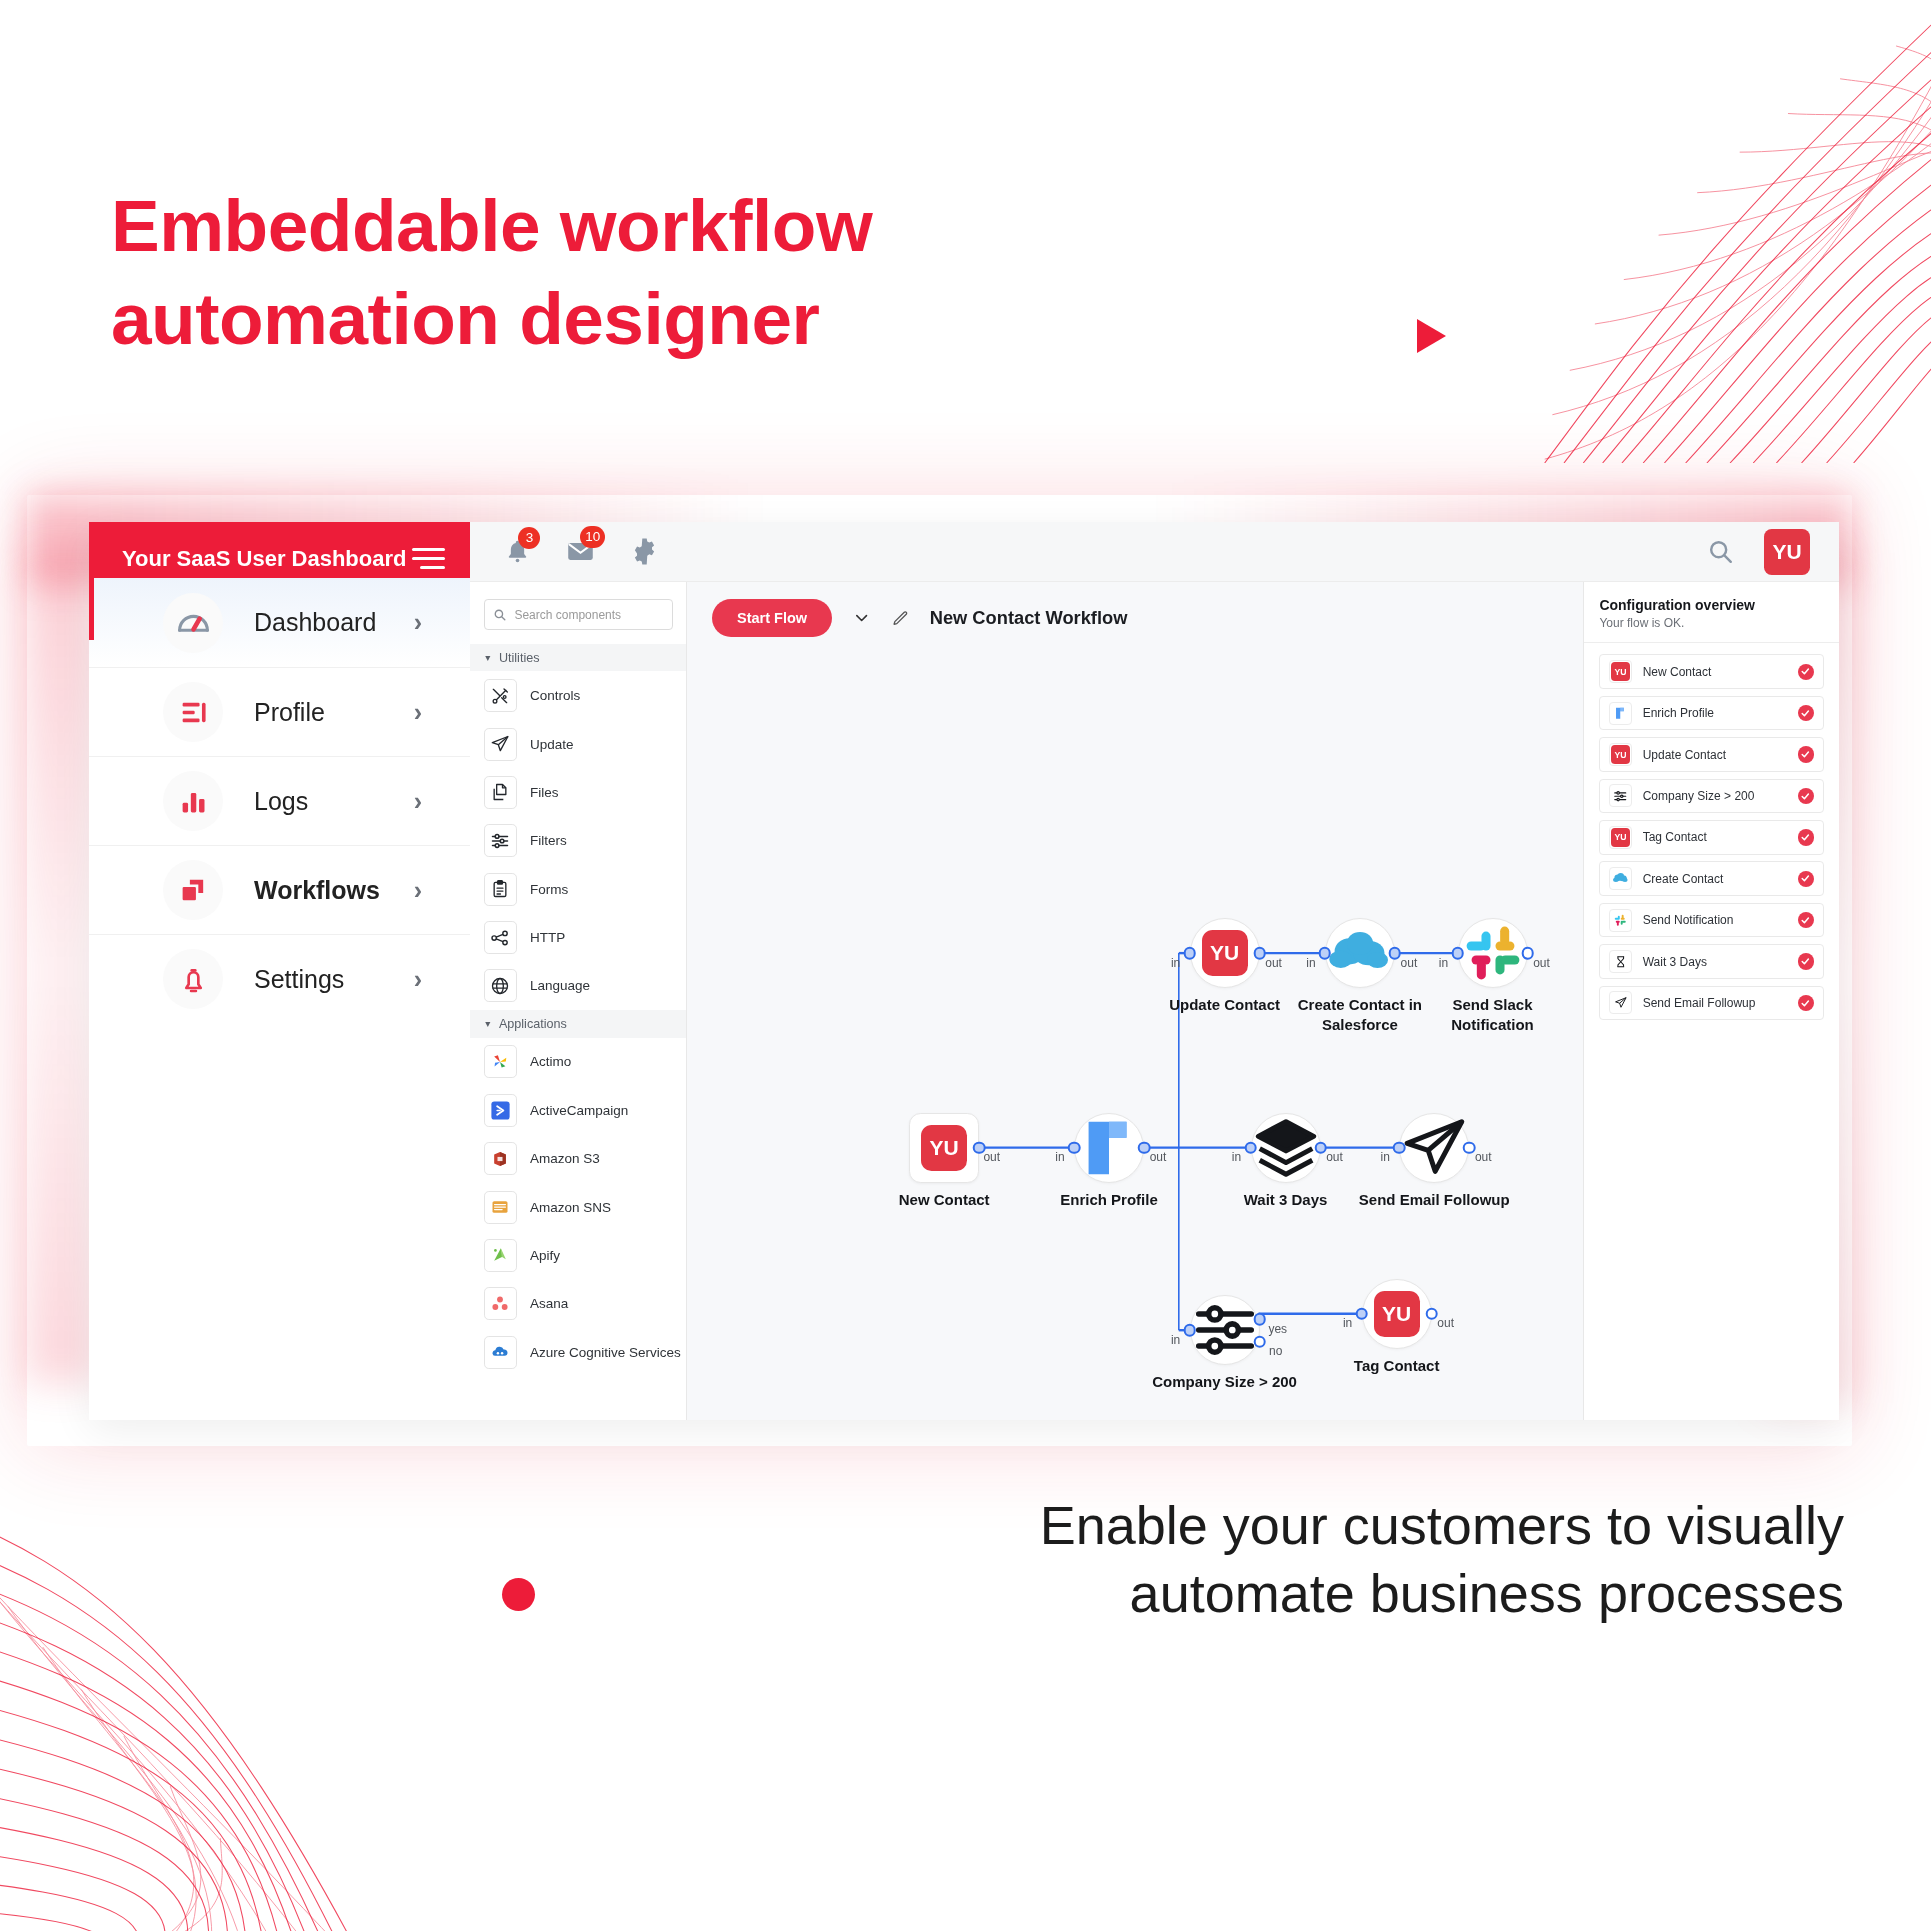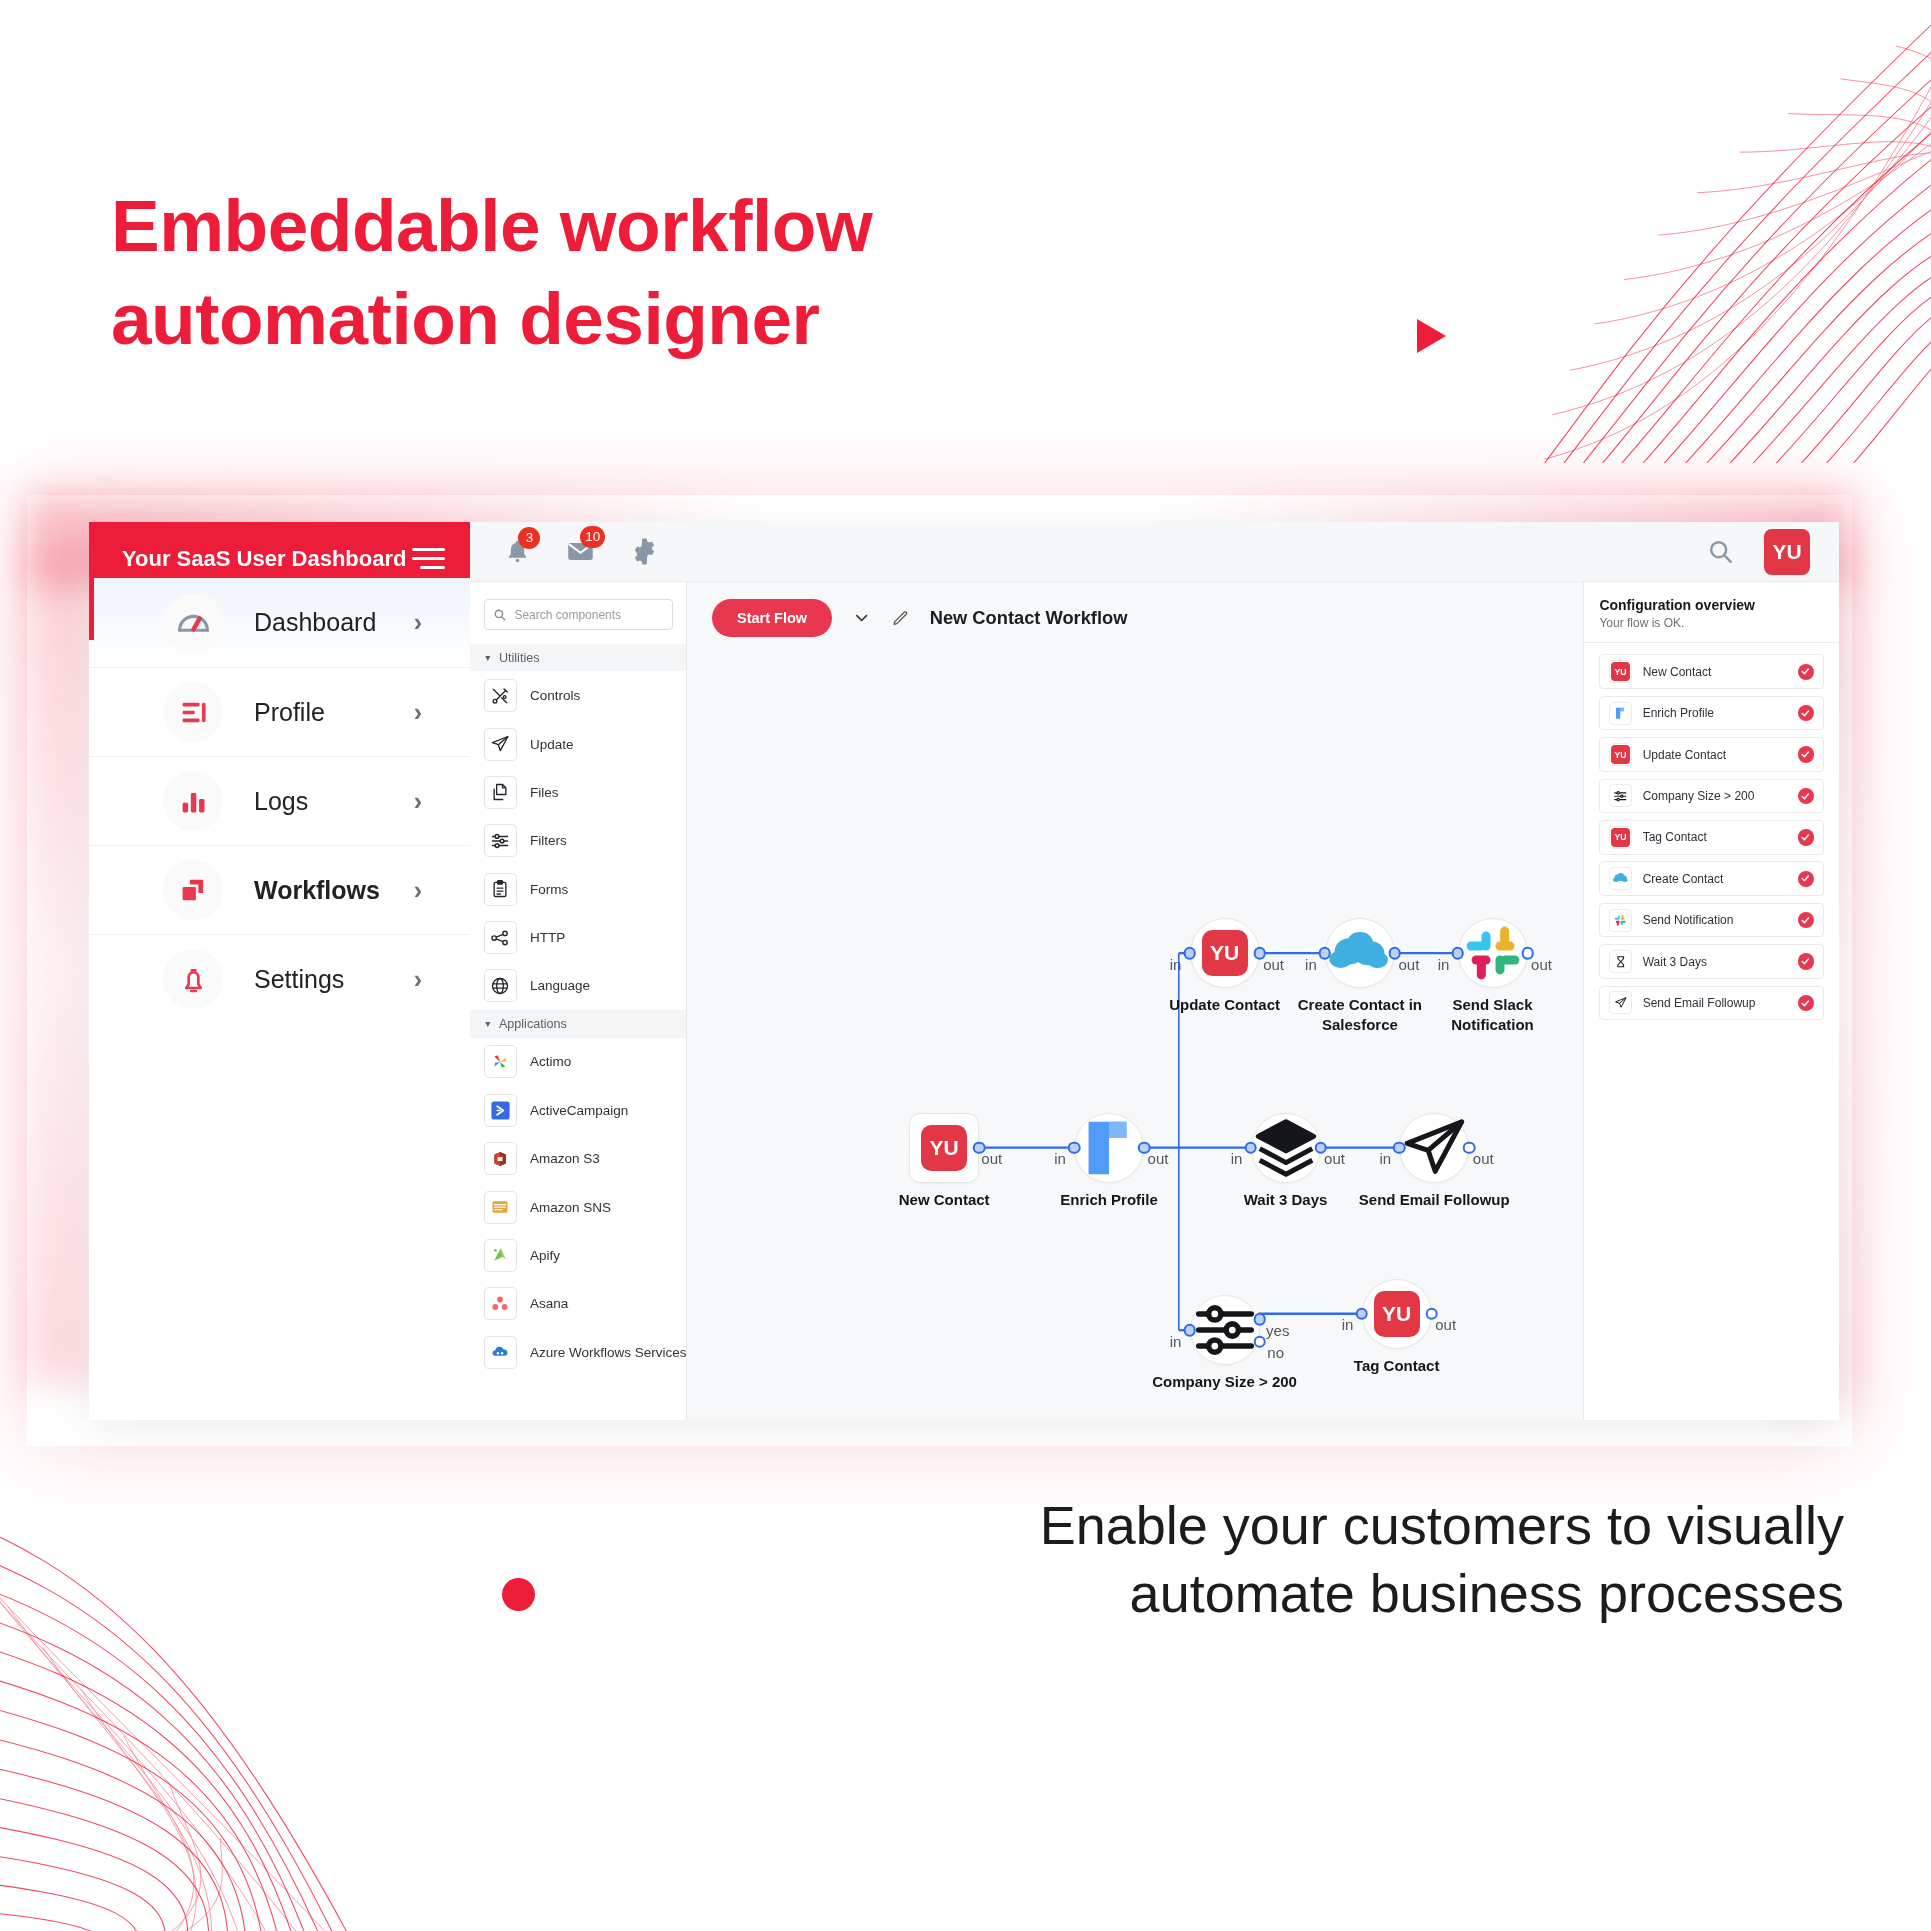--- a/index.html
+++ b/index.html
@@ -220,21 +220,21 @@
     font-size: 15px; font-weight: bold; color:#14161a;
     white-space: nowrap; text-align:center; line-height: 1.35;
   }
   .port {
     position:absolute; width: 12.6px; height: 12.6px; border-radius:50%;
     border: 2.4px solid #2F6BEA; background:#bdd0f7;
     transform: translate(-50%,-50%);
   }
   .port.hollow { background:#fff; }
   .port-lbl {
-    position:absolute; font-size: 15px; color:#53575d; transform: translate(-50%,0);
+    position:absolute; font-size: 12px; color:#53575d; transform: translate(-50%,0);
     white-space:nowrap;
   }
 
   
   .config {
     width: 256px; background:#fff; border-left:1px solid #e8e8e8;
     flex-shrink:0; padding: 15.4px 15.4px 0 15.4px;
   }
   .cfg-title { font-size: 14px; font-weight:bold; color:#16181c; }
   .cfg-sub { font-size: 12px; color:#6c7077; margin-top: 2.9px; }
@@ -616,21 +616,21 @@
           </div>
 
           <div class="pal-item">
             <div class="pal-ico">
               <svg width="20" height="20" viewBox="0 0 24 24">
                 <path d="M3 14a4 4 0 0 1 3.4-4A5.2 5.2 0 0 1 16.4 9 3.8 3.8 0 0 1 21 13a3.6 3.6 0 0 1-3.6 3.6H6.6A3.6 3.6 0 0 1 3 14z" fill="#2B7CD3"></path>
                 <circle cx="9.5" cy="13.4" r="1.5" fill="#fff"></circle>
                   <circle cx="14.5" cy="13.4" r="1.5" fill="#fff"></circle>
               </svg>
             </div>
-            <div class="pal-label">Azure Workflows Services</div>
+            <div class="pal-label">Azure Cognitive Services</div>
           </div>
         </div>
 
         <div class="canvas">
           <div class="canvas-bar">
             <button class="start-btn">Start Flow</button>
             <div class="bar-ico">
               <svg width="19.3" height="19.3" viewBox="0 0 24 24" fill="none" stroke="#333" stroke-width="2" stroke-linecap="round" stroke-linejoin="round">
                   <path d="M6 9.5 12 15.5 18 9.5"></path>
                 </svg>

